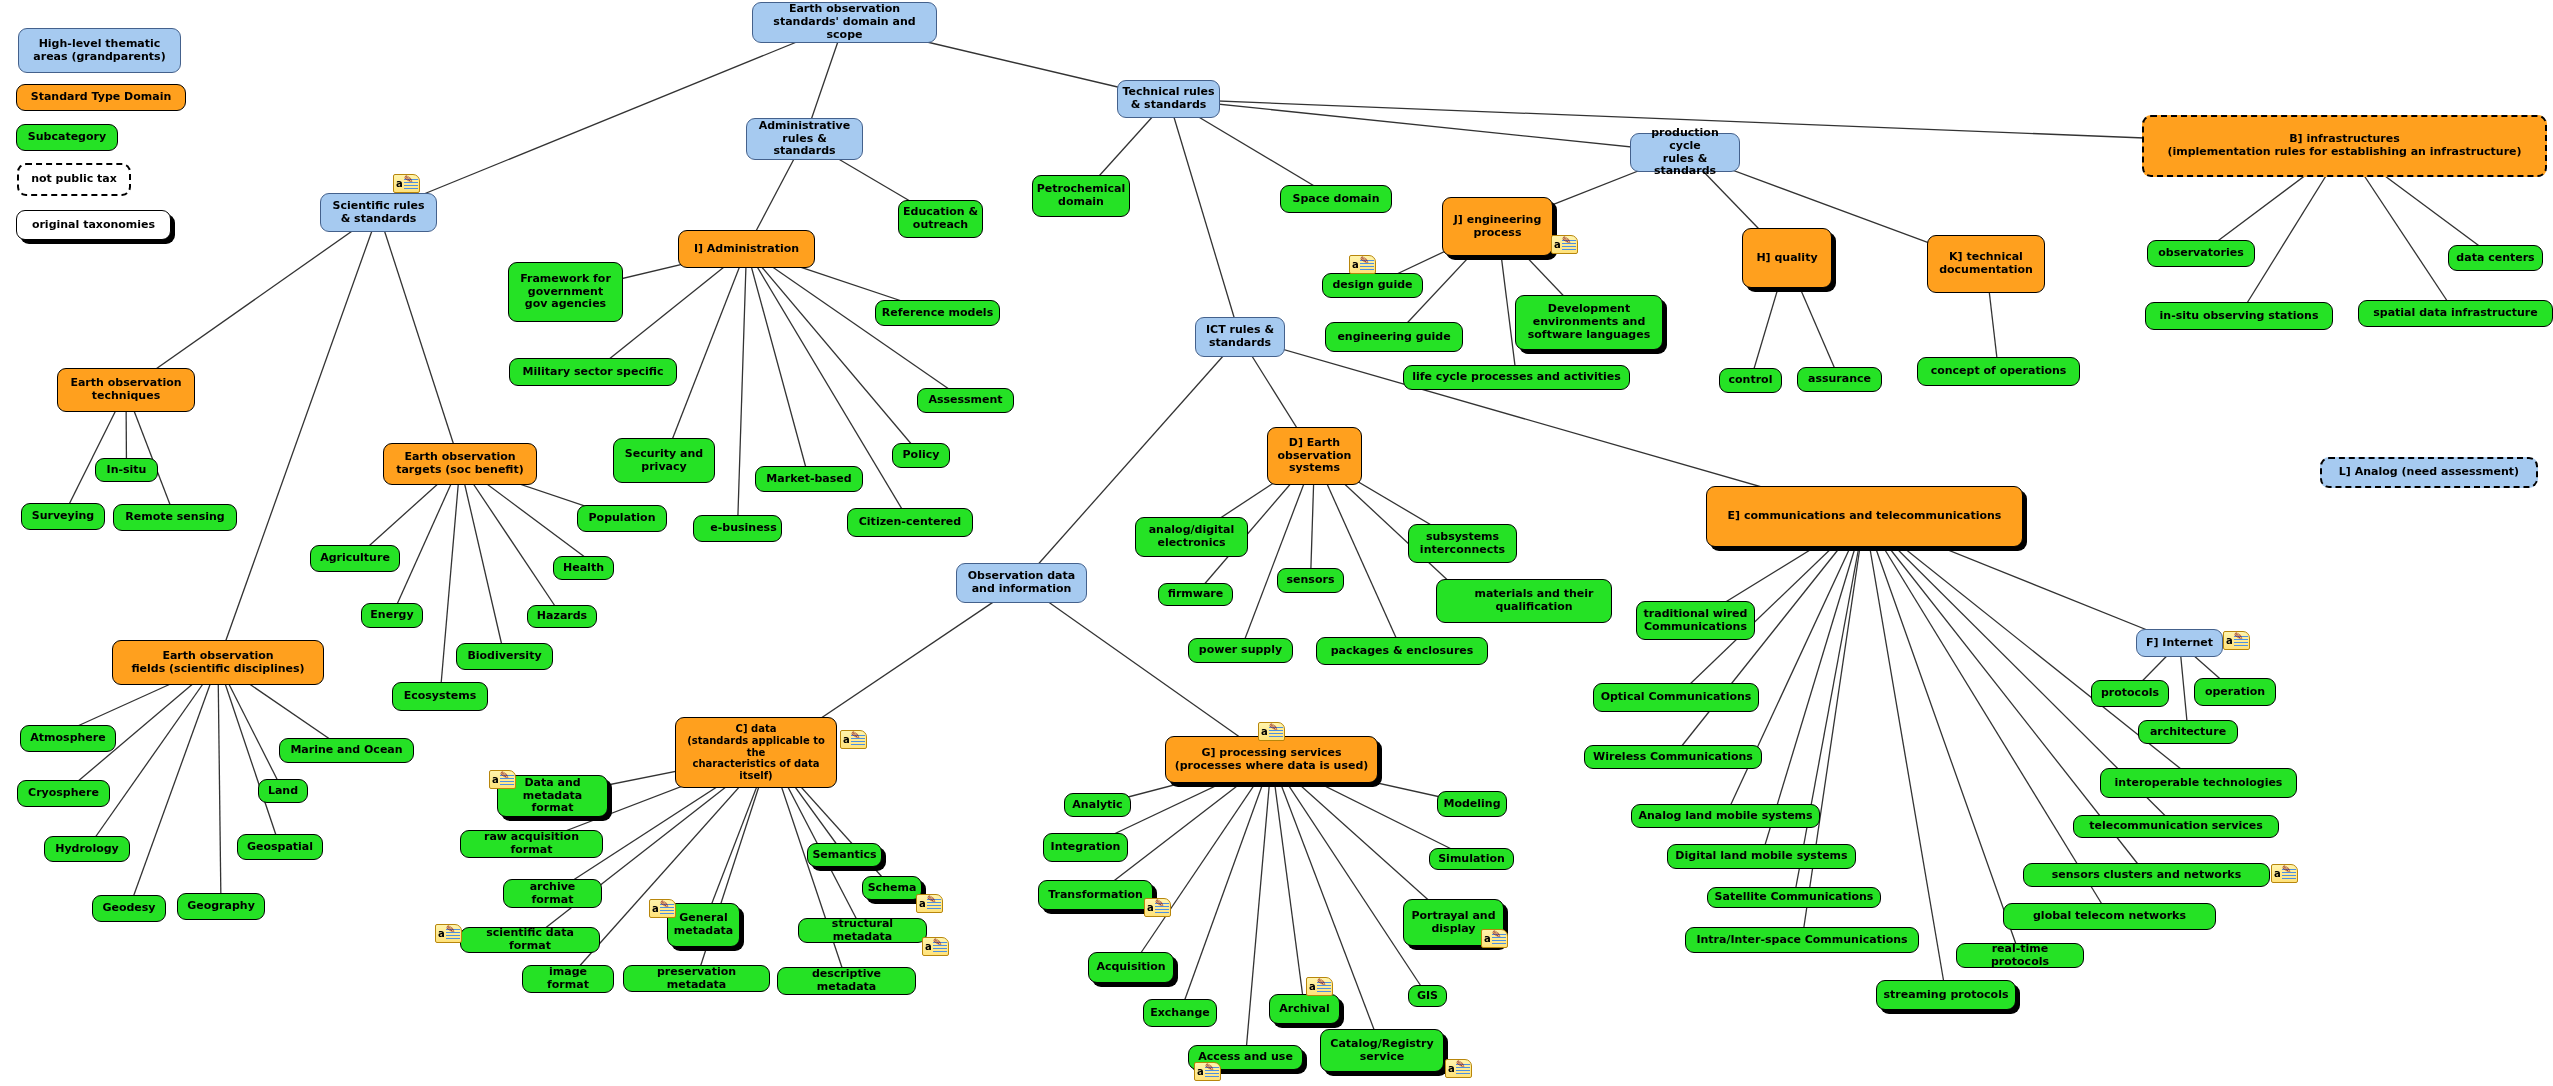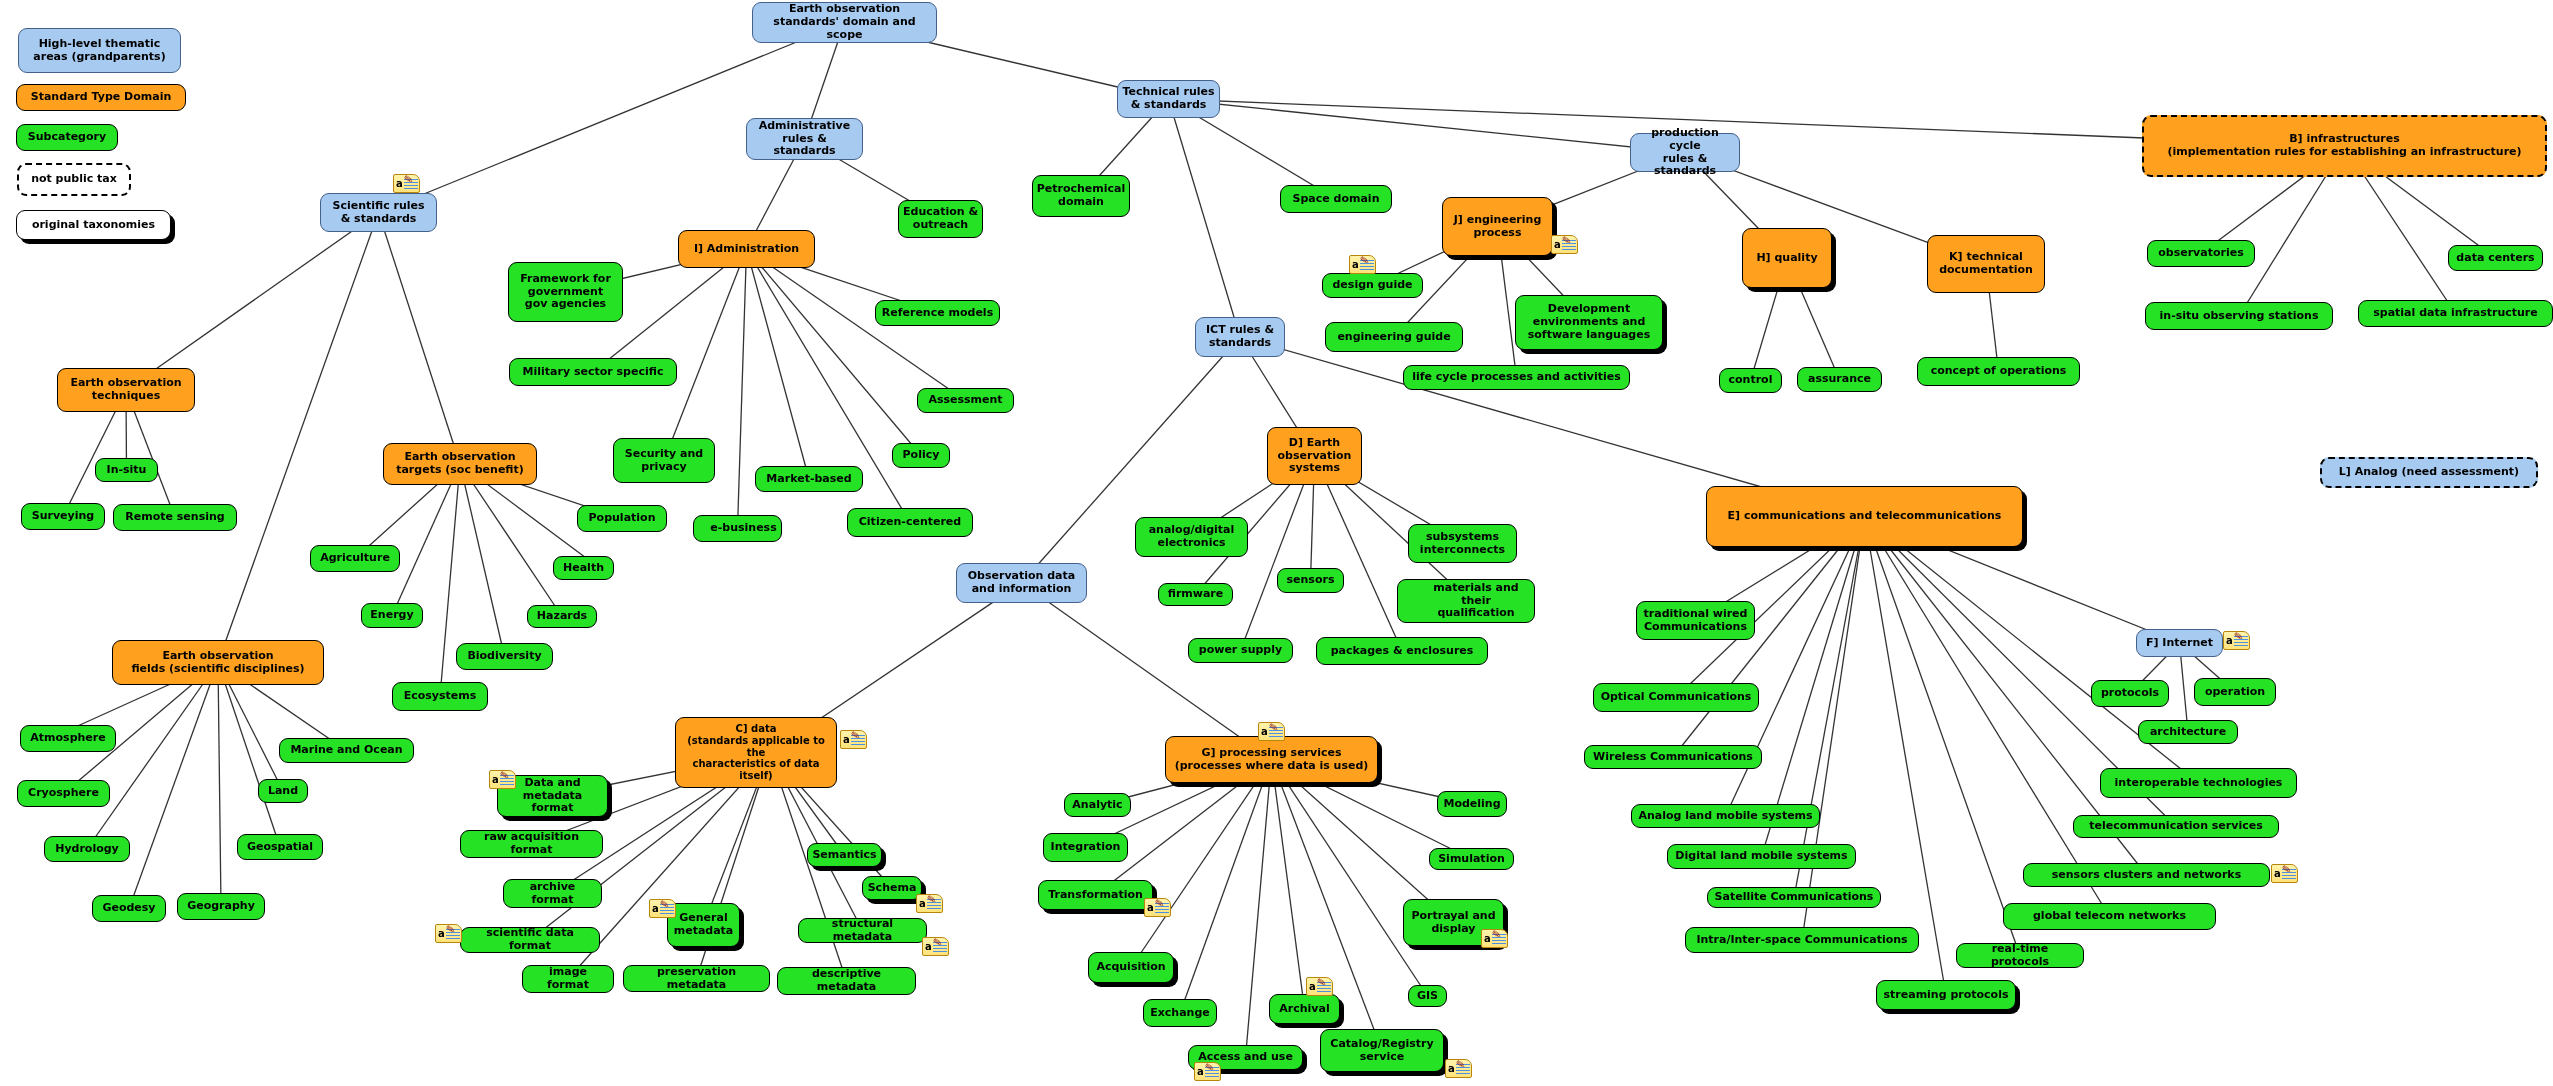--- a/index.html
+++ b/index.html
@@ -268,21 +268,21 @@
     </div>
     <div class="node green" style="left: 310px; top: 545px; width: 90px; height: 27px;">
       <span>Agriculture</span>
     </div>
     <div class="node green" style="left: 361px; top: 603px; width: 62px; height: 25px;">
       <span>Energy</span>
     </div>
     <div class="node green" style="left: 392px; top: 682px; width: 96px; height: 29px;">
       <span>Ecosystems</span>
     </div>
-    <div class="node green" style="left: 456px; top: 643px; width: 97px; height: 27px; border-radius: 10px;">
+    <div class="node green" style="left: 456px; top: 643px; width: 97px; height: 27px;">
       <span>Biodiversity</span>
     </div>
     <div class="node green" style="left: 527px; top: 605px; width: 70px; height: 23px;">
       <span>Hazards</span>
     </div>
     <div class="node green" style="left: 553px; top: 556px; width: 61px; height: 24px;">
       <span>Health</span>
     </div>
     <div class="node green" style="left: 577px; top: 505px; width: 90px; height: 27px;">
       <span>Population</span>
@@ -384,21 +384,21 @@
     </div>
     <div class="node green" style="left: 1277px; top: 568px; width: 67px; height: 25px;">
       <span>sensors</span>
     </div>
     <div class="node green" style="left: 1188px; top: 638px; width: 105px; height: 25px;">
       <span>power supply</span>
     </div>
     <div class="node green" style="left: 1316px; top: 637px; width: 172px; height: 28px;">
       <span>packages &amp; enclosures</span>
     </div>
-    <div class="node green" style="left: 1397px; top: 579px; width: 138px; height: 44px; padding-left: 24px;">
+    <div class="node green" style="left: 1436px; top: 579px; width: 176px; height: 44px; padding-left: 24px;">
       <span>materials and their
 qualification</span>
     </div>
     <div class="node green" style="left: 1408px; top: 524px; width: 109px; height: 39px;">
       <span>subsystems
 interconnects</span>
     </div>
     <div class="node blue" style="left: 956px; top: 563px; width: 131px; height: 40px;">
       <span>Observation data
 and information</span>

